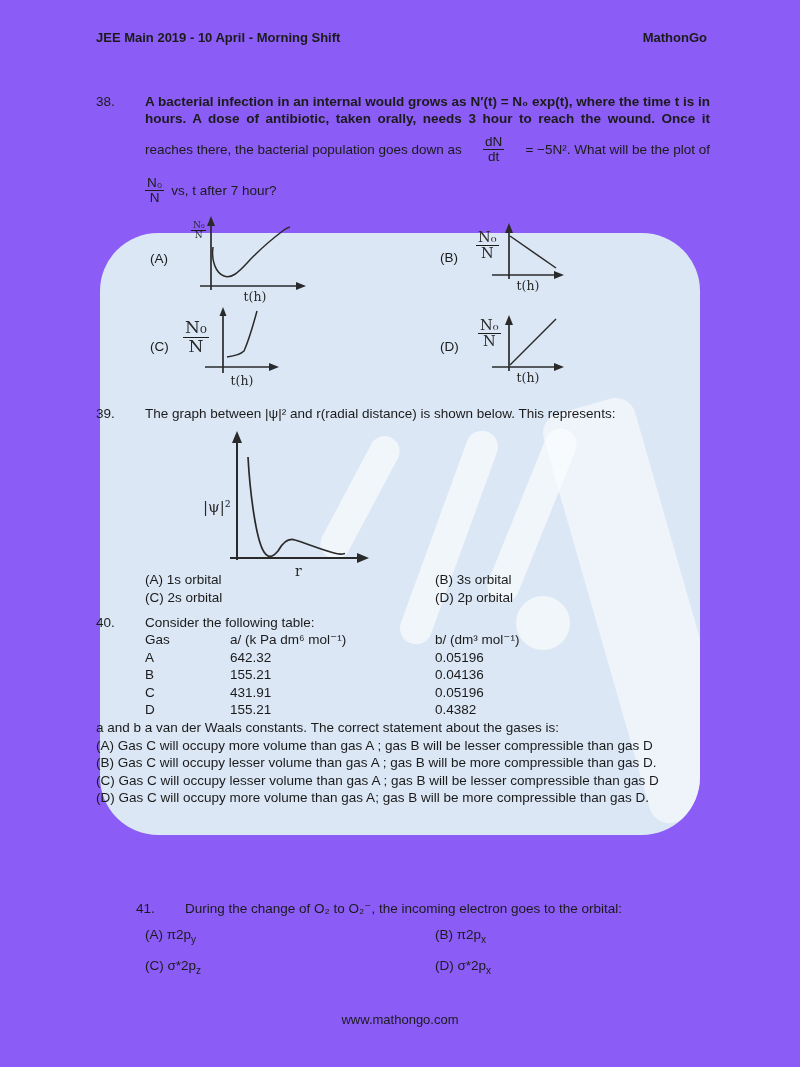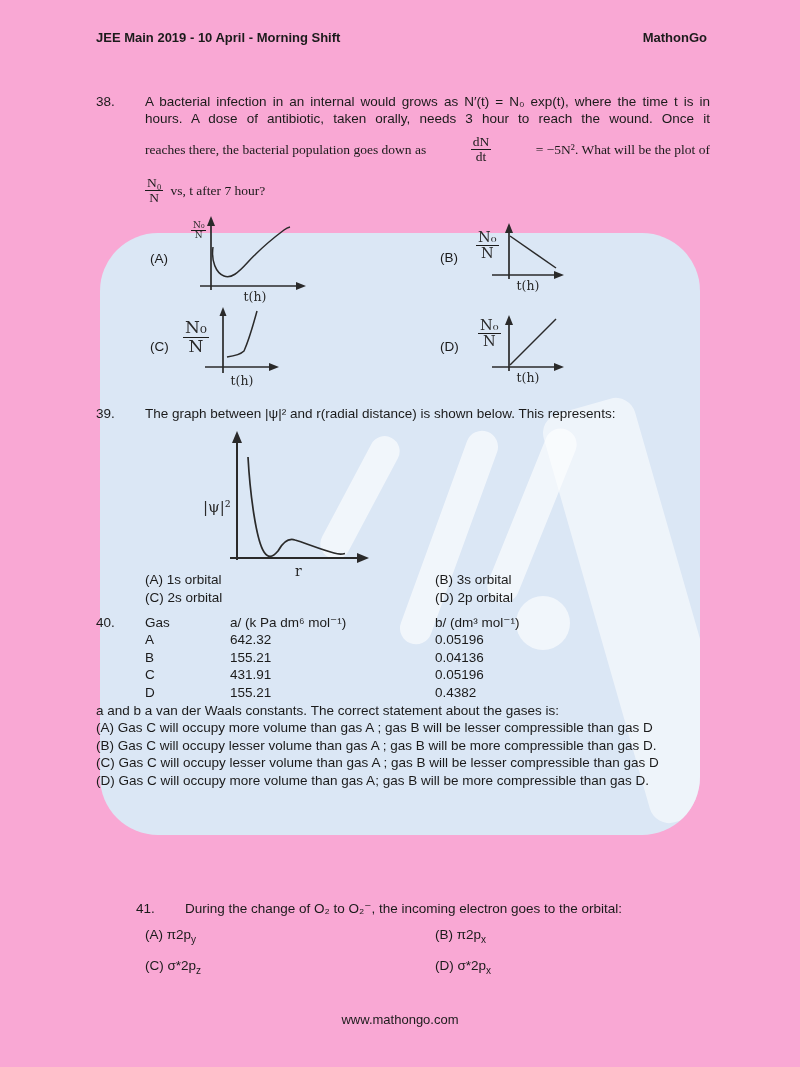--- a/index.html
+++ b/index.html
@@ -1,34 +1,34 @@
 <!DOCTYPE html>
 <html><head>
 <meta charset="utf-8">
 <style>
   html,body{margin:0;padding:0;background:#ffffff;}
   .page{
-    position:relative;width:800px;height:1067px;background:#f9a8d4;overflow:hidden;
+    position:relative;width:800px;height:1067px;background:#8b5cf6;overflow:hidden;
     font-family:"Liberation Sans","DejaVu Sans",sans-serif;color:#1b1b1b;font-size:13.5px;
   }
   
   .hdr{position:absolute;left:96px;right:93px;top:30px;display:flex;justify-content:space-between;
        font-weight:bold;font-size:13px;}
   .ftr{position:absolute;left:0;right:0;top:1012px;text-align:center;font-size:13px;}
   
   .wm{position:absolute;left:100px;top:233px;width:600px;height:602px;background:#dbe7f5;
       border-radius:58px;overflow:hidden;}
   .wm .stripe{position:absolute;background:rgba(255,255,255,.62);border-radius:20px;}
   .wm .dot{position:absolute;background:rgba(255,255,255,.62);border-radius:50%;}
   
   .q{position:absolute;left:96px;width:614px;line-height:17.2px;}
   .qnum{position:absolute;left:0;top:0;}
   .qbody{margin-left:49px;}
-  .jline{text-align:justify;text-align-last:justify;}
-  .mathline{display:flex;align-items:center;margin-top:3px;min-height:38px;font-family:Liberation Serif, serif;}
+  .jline{text-align:justify;text-align-last:justify;font-weight:bold;}
+  .mathline{display:flex;align-items:center;margin-top:3px;min-height:38px;}
   .mathline.spread{justify-content:space-between;}
   .mathline.left{justify-content:flex-start;gap:7px;}
   .frac{display:inline-flex;flex-direction:column;align-items:center;line-height:1.05;vertical-align:middle;}
   .frac .num{border-bottom:1px solid #1b1b1b;padding:0 2px;}
   
   .gcell{position:absolute;}
   .gletter{position:absolute;left:2px;}
   .gfrac{position:absolute;font-family:"DejaVu Serif",serif;color:#2a2a2a;}
   .gfrac.f-a{font-size:9px;line-height:1.15;}
   .gfrac.f-m{font-size:14.5px;}
@@ -185,20 +185,21 @@
   <div class="ogrid" style="top:571px;">
     <span>(A) 1s orbital</span>
     <span>(B) 3s orbital</span>
     <span>(C) 2s orbital</span>
     <span>(D) 2p orbital</span>
   </div>
 
   <section class="q" style="top:614px;line-height:17.4px;">
     <span class="qnum">40.</span>
     <div class="qbody">
+      <div>Consider the following table:</div>
       <div class="trow">
         <span>Gas</span>
         <span>a/ (k Pa dm⁶ mol⁻¹)</span>
         <span>b/ (dm³ mol⁻¹)</span>
       </div>
       <div class="trow">
         <span>A</span>
         <span>642.32</span>
         <span>0.05196</span>
       </div>

